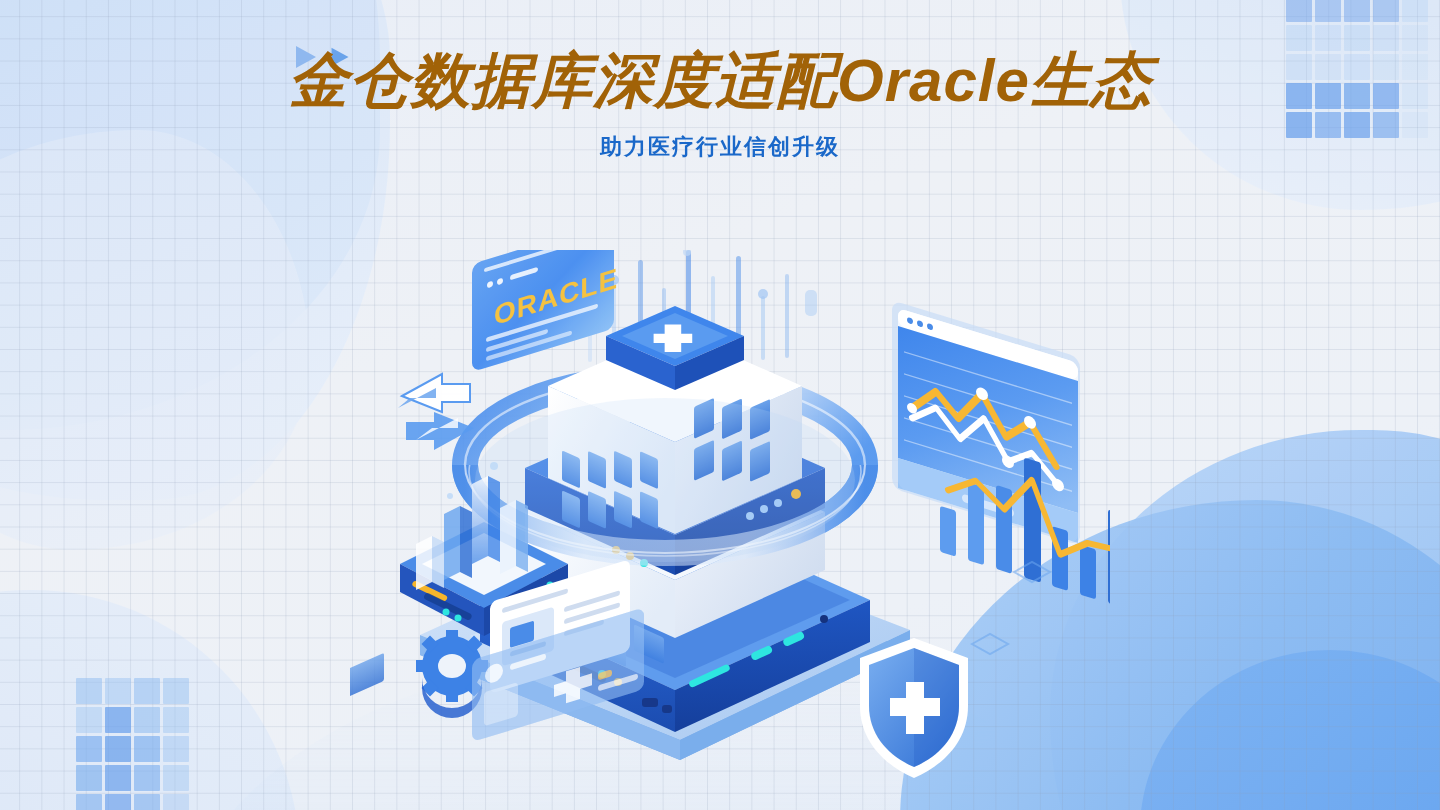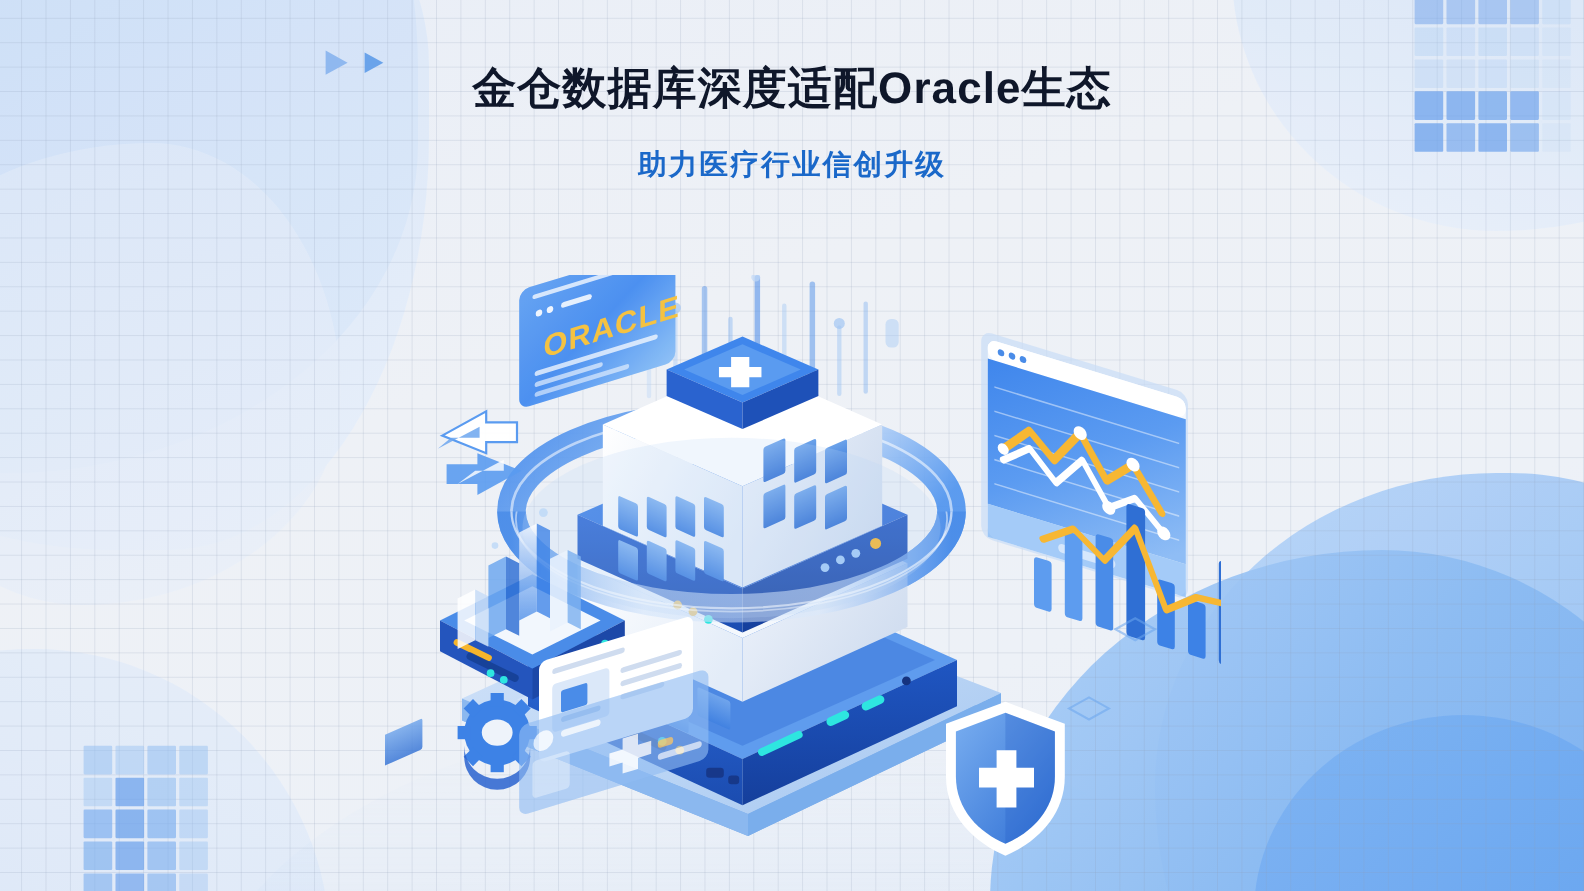--- a/index.html
+++ b/index.html
@@ -80,25 +80,25 @@
     opacity:.55;
   }
 
   
   .sqgrid{ position:absolute; display:grid; gap:3px; }
   .sq{ width:26px; height:26px; border-radius:1px; }
 
   
   .headings{ position:absolute; left:0; right:0; top:52px; text-align:center; z-index:30; }
   .title-line{
-    font-size:40px; font-weight:700; color:#0f172a;
-    letter-spacing:1px; line-height:58px; white-space:nowrap;
+    font-size:60px; font-weight:700; color:#a16207;
+    letter-spacing:1px; line-height:58px; white-space:nowrap;font-style:italic;
   }
   .subtitle{
-    margin-top:22px; font-size:26px; font-weight:700;
+    margin-top:22px; font-size:22px; font-weight:700;
     color:#1a68c9; letter-spacing:2px;
   }
   .arrows{ position:absolute; left:296px; top:46px; display:flex; gap:14px; z-index:30; }
   .arrow-tri{
     width:0; height:0;
     border-top:11px solid transparent; border-bottom:11px solid transparent;
     border-left:20px solid #8fb8ef;
   }
   .arrow-tri.a2{ border-left-color:#6aa3ea; transform:scale(.85); }
 

